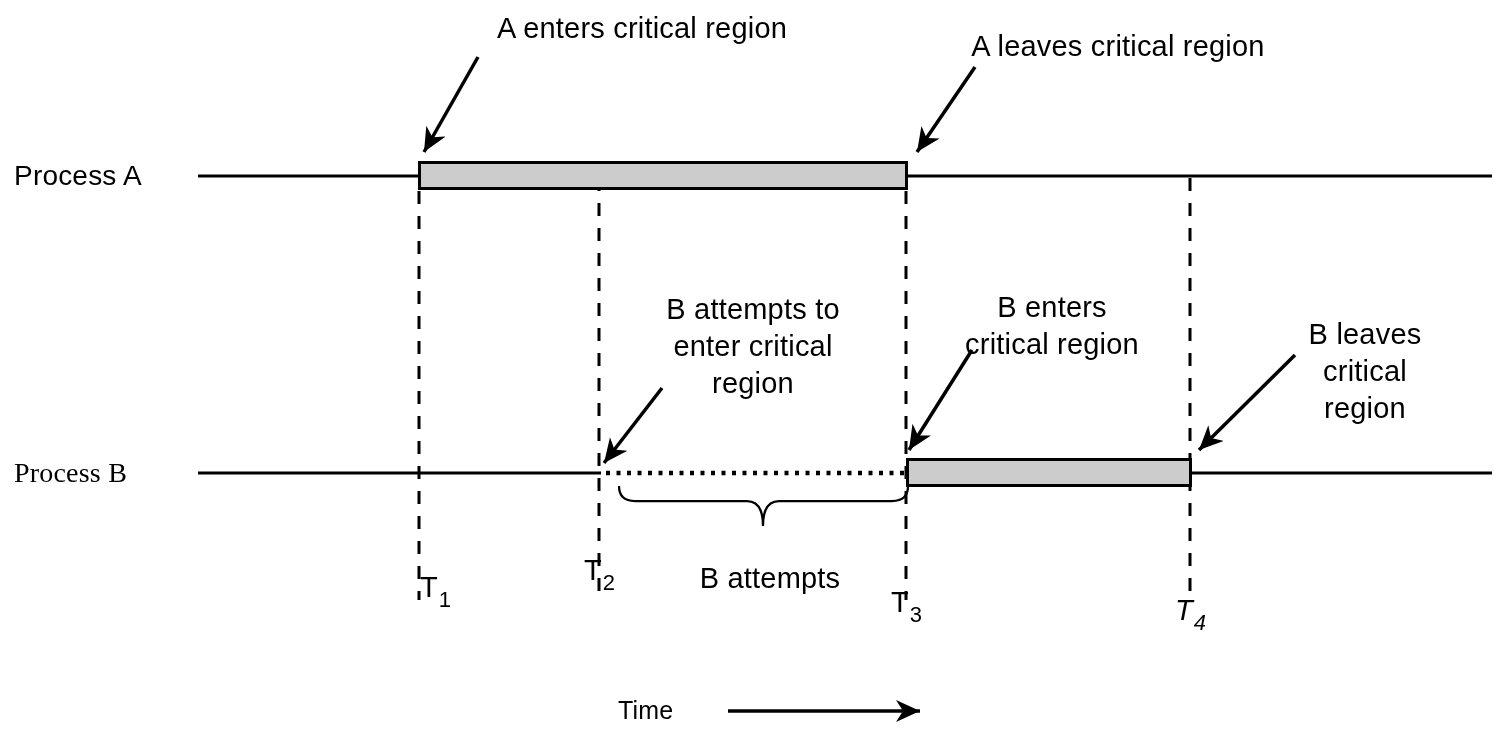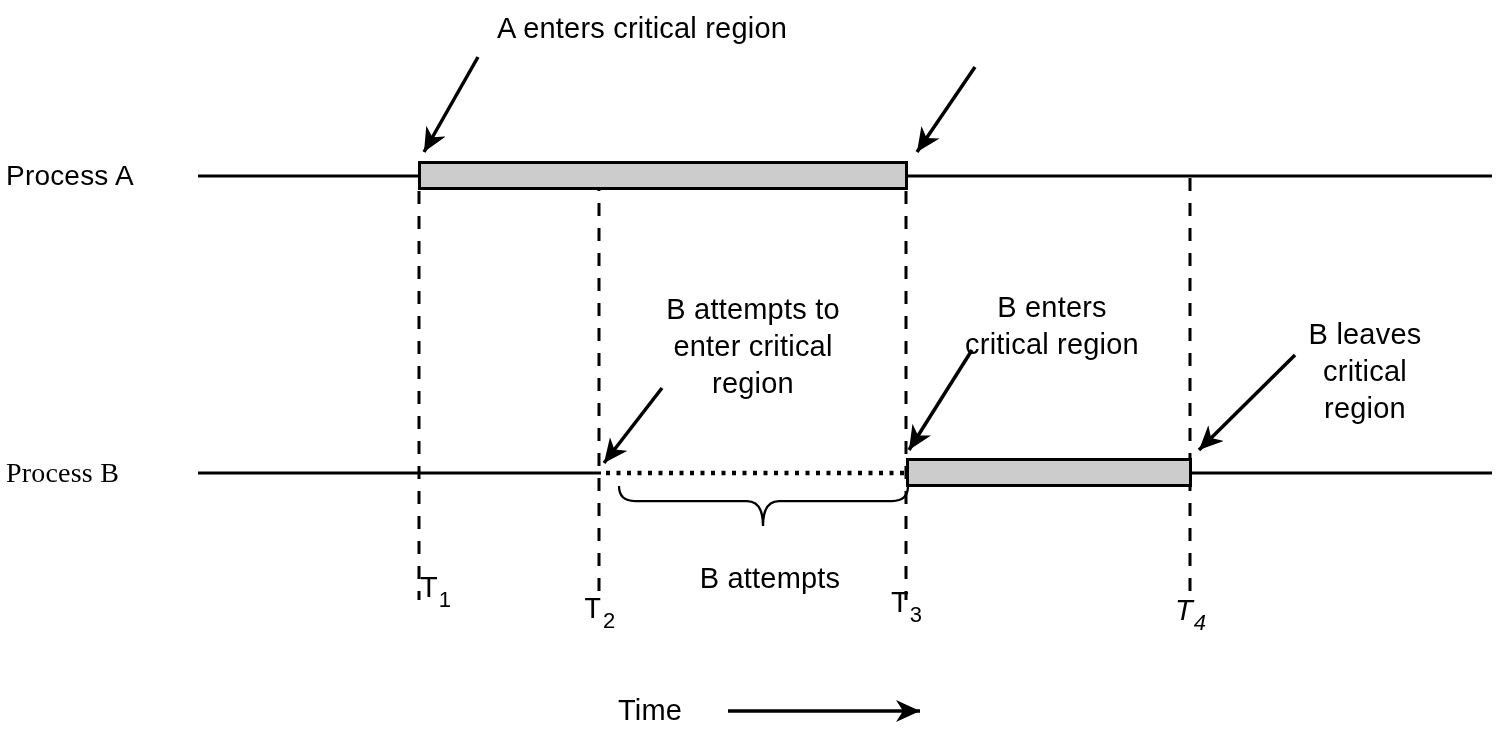--- a/index.html
+++ b/index.html
@@ -16,31 +16,31 @@
   .lbl {
     position: absolute;
     font-size: 29px;
     line-height: 37px;
     white-space: pre-line;
     color: #000;
     letter-spacing: 0.2px;
   }
   .lbl.centered { transform: translateX(-50%); text-align: center; white-space: pre-line; }
   .lbl.nowrap { white-space: nowrap; }
-  .proc-label { font-size: 28px; line-height: 28px; white-space: nowrap; }
+  .proc-label { font-size: 28px; line-height: 28px; white-space: nowrap; margin-left: 8px; }
   .tick-label { position: absolute; font-size: 29px; line-height: 29px; white-space: nowrap; }
   .tick-label sub {
     font-size: 22px;
     line-height: 1;
     vertical-align: baseline;
     position: relative;
     top: 10px;
     left: 1px;
   }
-  .time-label { font-size: 29px; line-height: 29px; white-space: nowrap; }
+  .time-label { font-size: 25px; line-height: 29px; white-space: nowrap; }
 </style>
 </head>
 <body>
 
 <div id="stage">
 
   <svg id="layer-svg" width="1508" height="733" viewBox="0 0 1508 733">
     <defs>
       <marker id="ah" markerUnits="userSpaceOnUse" markerWidth="28" markerHeight="24" refX="24" refY="11" orient="auto">
         <path d="M0 0 L24 11 L0 22 L7 11 Z" fill="#000"></path>
@@ -73,29 +73,30 @@
       <line x1="1295" y1="355" x2="1199" y2="450"></line>
     </g>
 
     <line x1="728" y1="711" x2="920" y2="711" stroke="#000" stroke-width="3.5" marker-end="url(#ah)"></line>
   </svg>
 
   <div class="lbl proc-label" style="left:6px; top:162px;">Process A</div>
   <div class="lbl proc-label" style="left:6px; top:459px;font-family:Liberation Serif, serif;">Process B</div>
 
   <div class="lbl centered nowrap" style="left:642px; top:10px;">A enters critical region</div>
+  <div class="lbl centered nowrap" style="left:1118px; top:28px;">A leaves critical region</div>
   <div class="lbl centered" style="left:753px; top:291px;text-align:center;">B attempts to
 enter critical
 region</div>
   <div class="lbl centered" style="left:1052px; top:289px;">B enters
 critical region</div>
   <div class="lbl centered" style="left:1365px; top:287px;margin-top:29px;">B leaves
 critical region</div>
   <div class="lbl centered nowrap" style="left:770px; top:560px;">B attempts</div>
 
   <div class="tick-label" style="left:404px; top:573px;margin-left:16px;"><span>T</span><sub>1</sub></div>
-  <div class="tick-label" style="left:584px; top:596px;font-family:Liberation Mono, monospace;"><span>T</span><sub>2</sub></div>
+  <div class="tick-label" style="left:584px; top:556px;"><span>T</span><sub>2</sub></div>
   <div class="tick-label" style="left:891px; top:588px;"><span>T</span><sub>3</sub></div>
   <div class="tick-label" style="left:1175px; top:596px;font-style:italic;"><span>T</span><sub>4</sub></div>
 
   <div class="lbl time-label" style="left:618px; top:696px;">Time</div>
 
 </div>
 
 </body></html>

